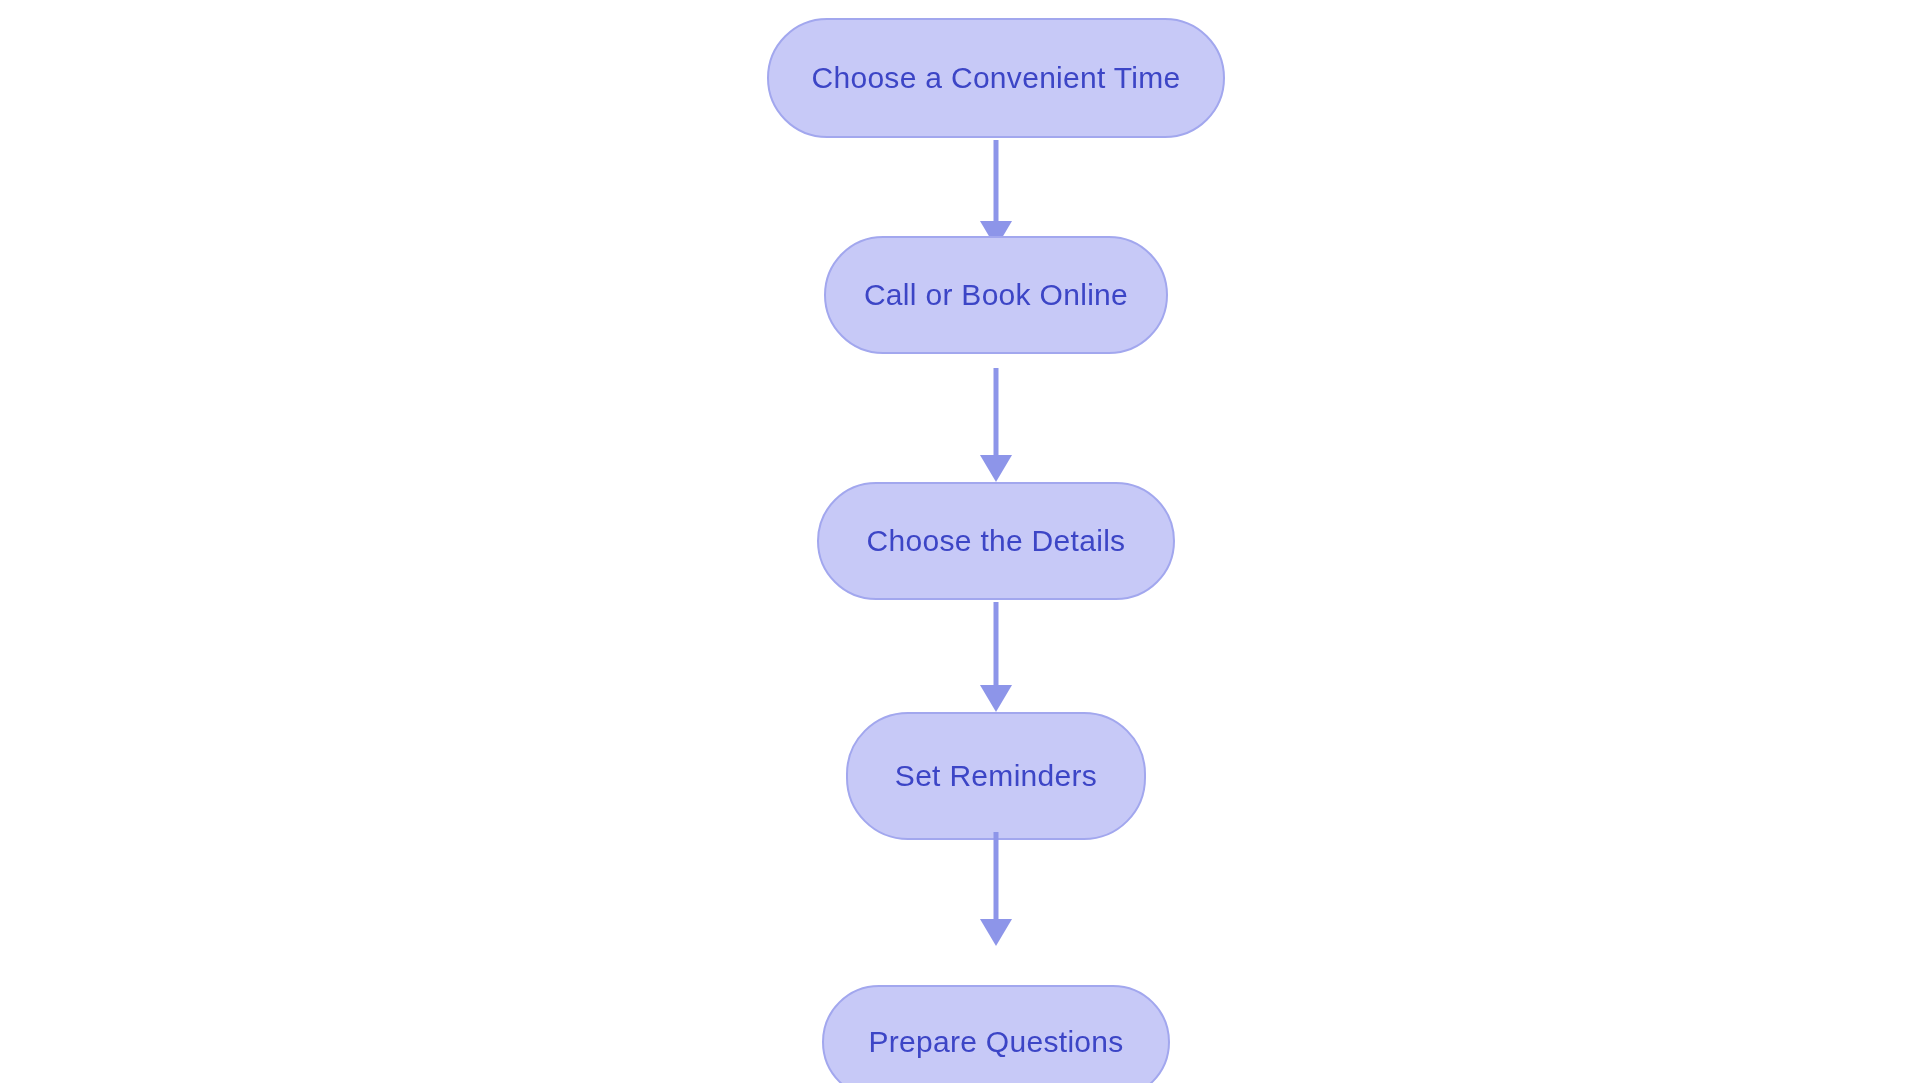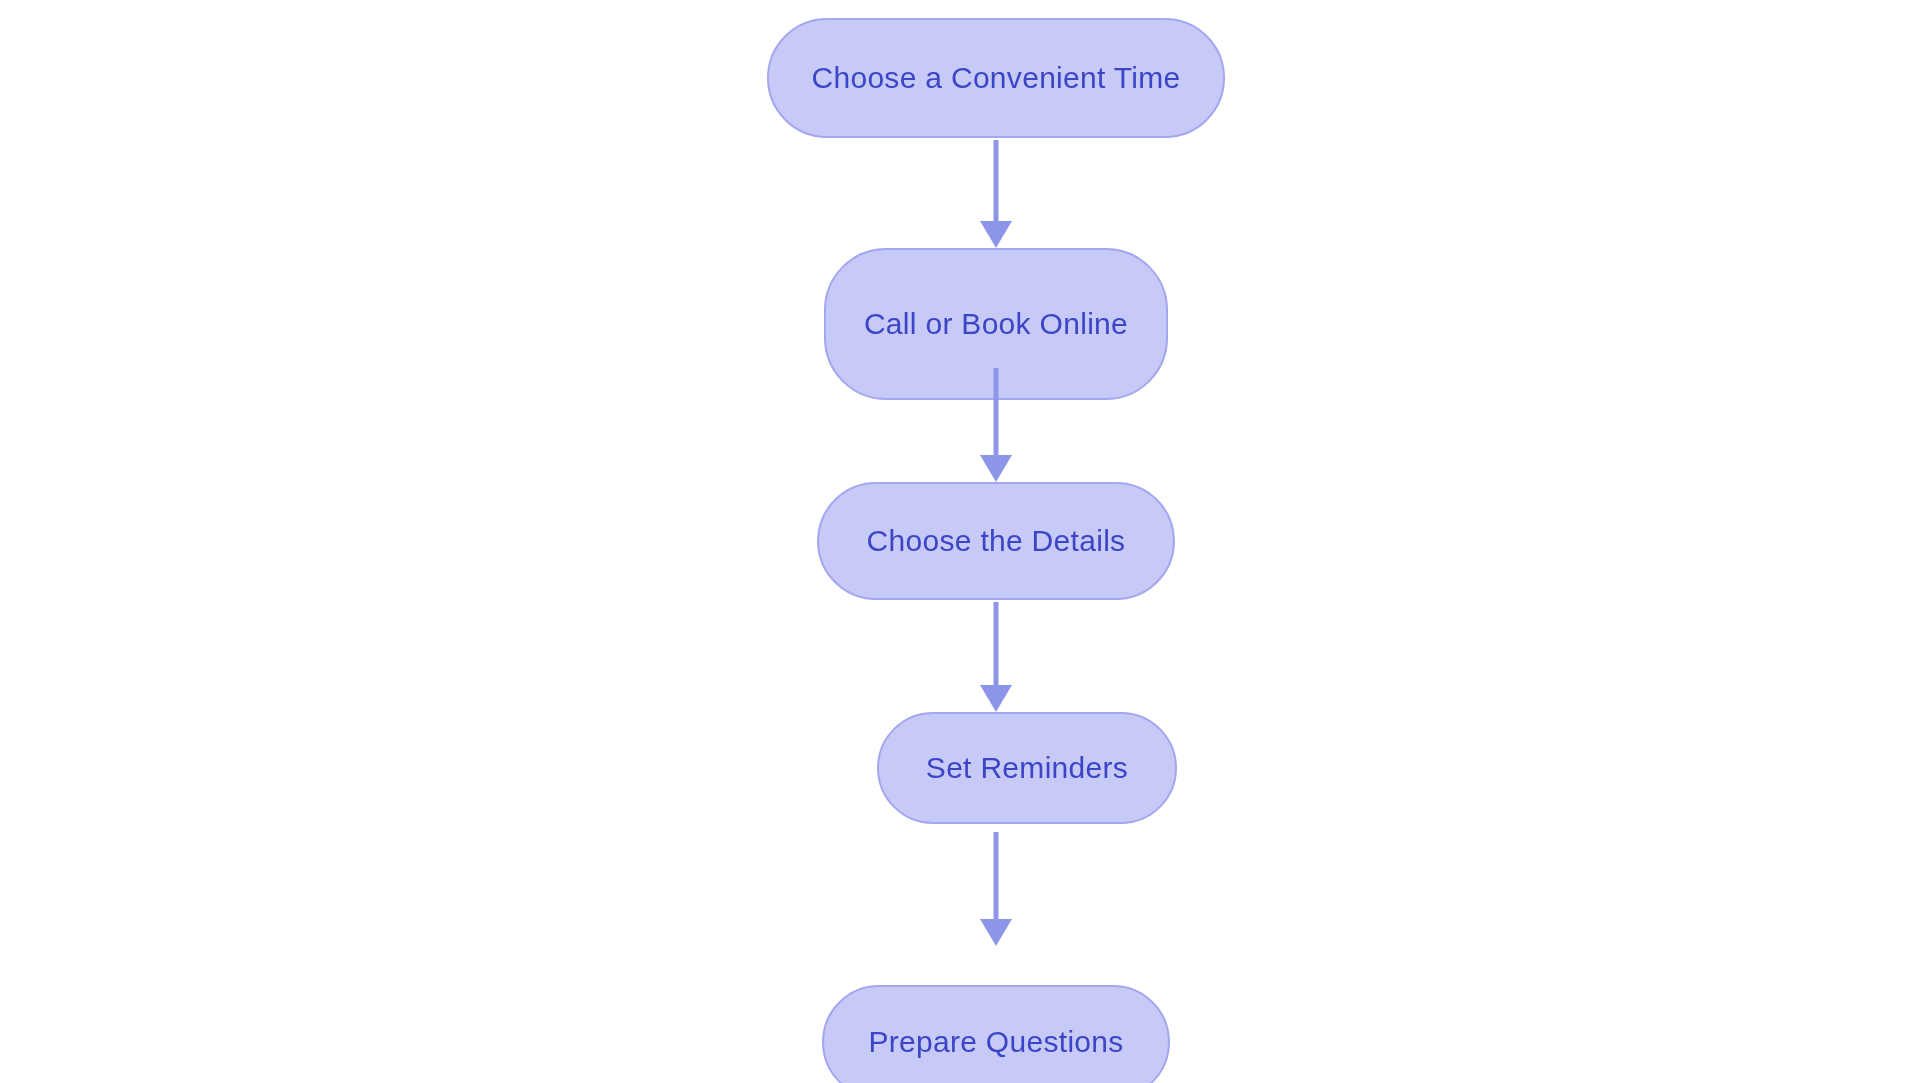--- a/index.html
+++ b/index.html
@@ -27,23 +27,23 @@
     border-radius: 62px;
     color: var(--node-text, #3c45c6);
     font-size: 30px;
     font-weight: 500;
     letter-spacing: 0.3px;
     text-align: center;
     white-space: nowrap;
   }
   
   .n1 { left: 735px; top: 18px;  width: 458px; height: 120px; }
-  .n2 { left: 792px; top: 248px; width: 344px; height: 152px; align-items: center; }
+  .n2 { left: 792px; top: 236px; width: 344px; height: 118px; align-items: center; }
   .n3 { left: 785px; top: 482px; width: 358px; height: 118px; }
-  .n4 { left: 845px; top: 712px; width: 300px; height: 112px; }
+  .n4 { left: 814px; top: 712px; width: 300px; height: 128px; }
   .n5 { left: 790px; top: 985px; width: 348px; height: 114px; }
 
   .arrow {
     position: absolute;
     left: 948px;   
     width: 32px;
   }
   .a1 { top: 140px; height: 108px; }
   .a2 { top: 368px; height: 114px; }
   .a3 { top: 602px; height: 110px; }

